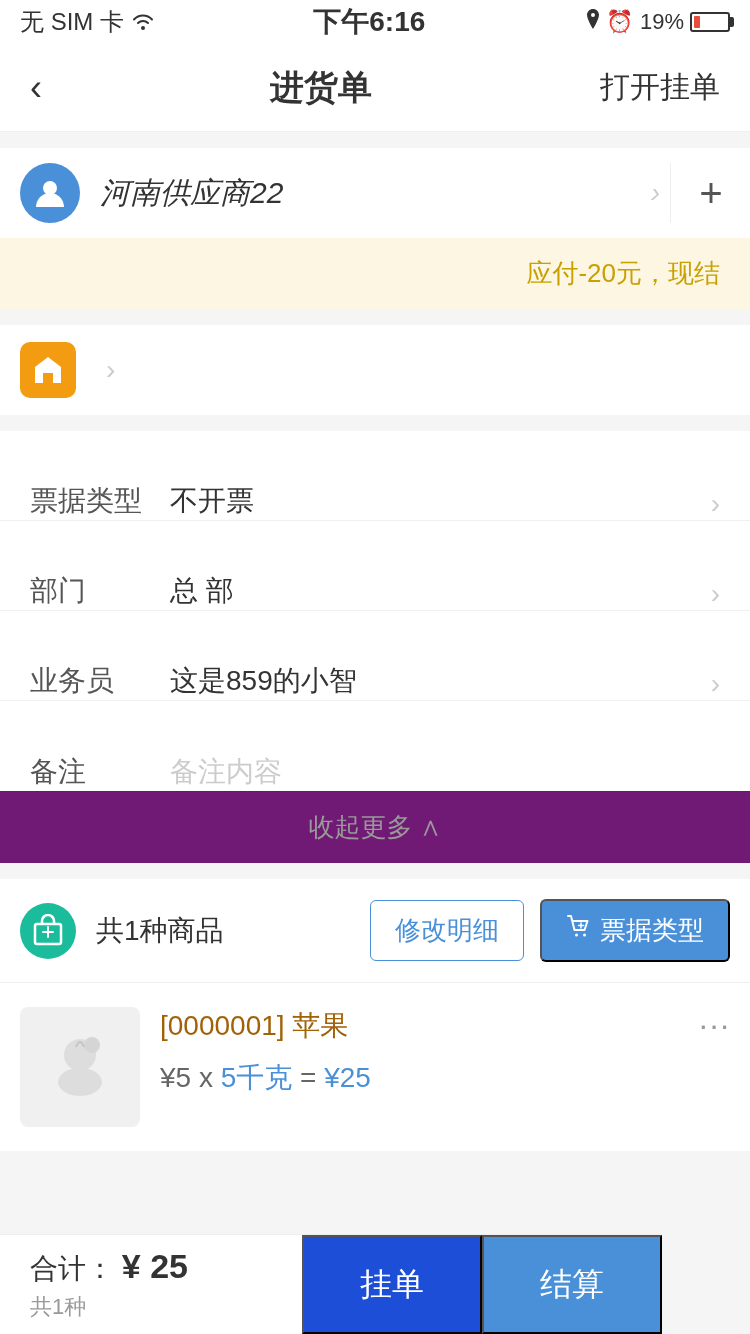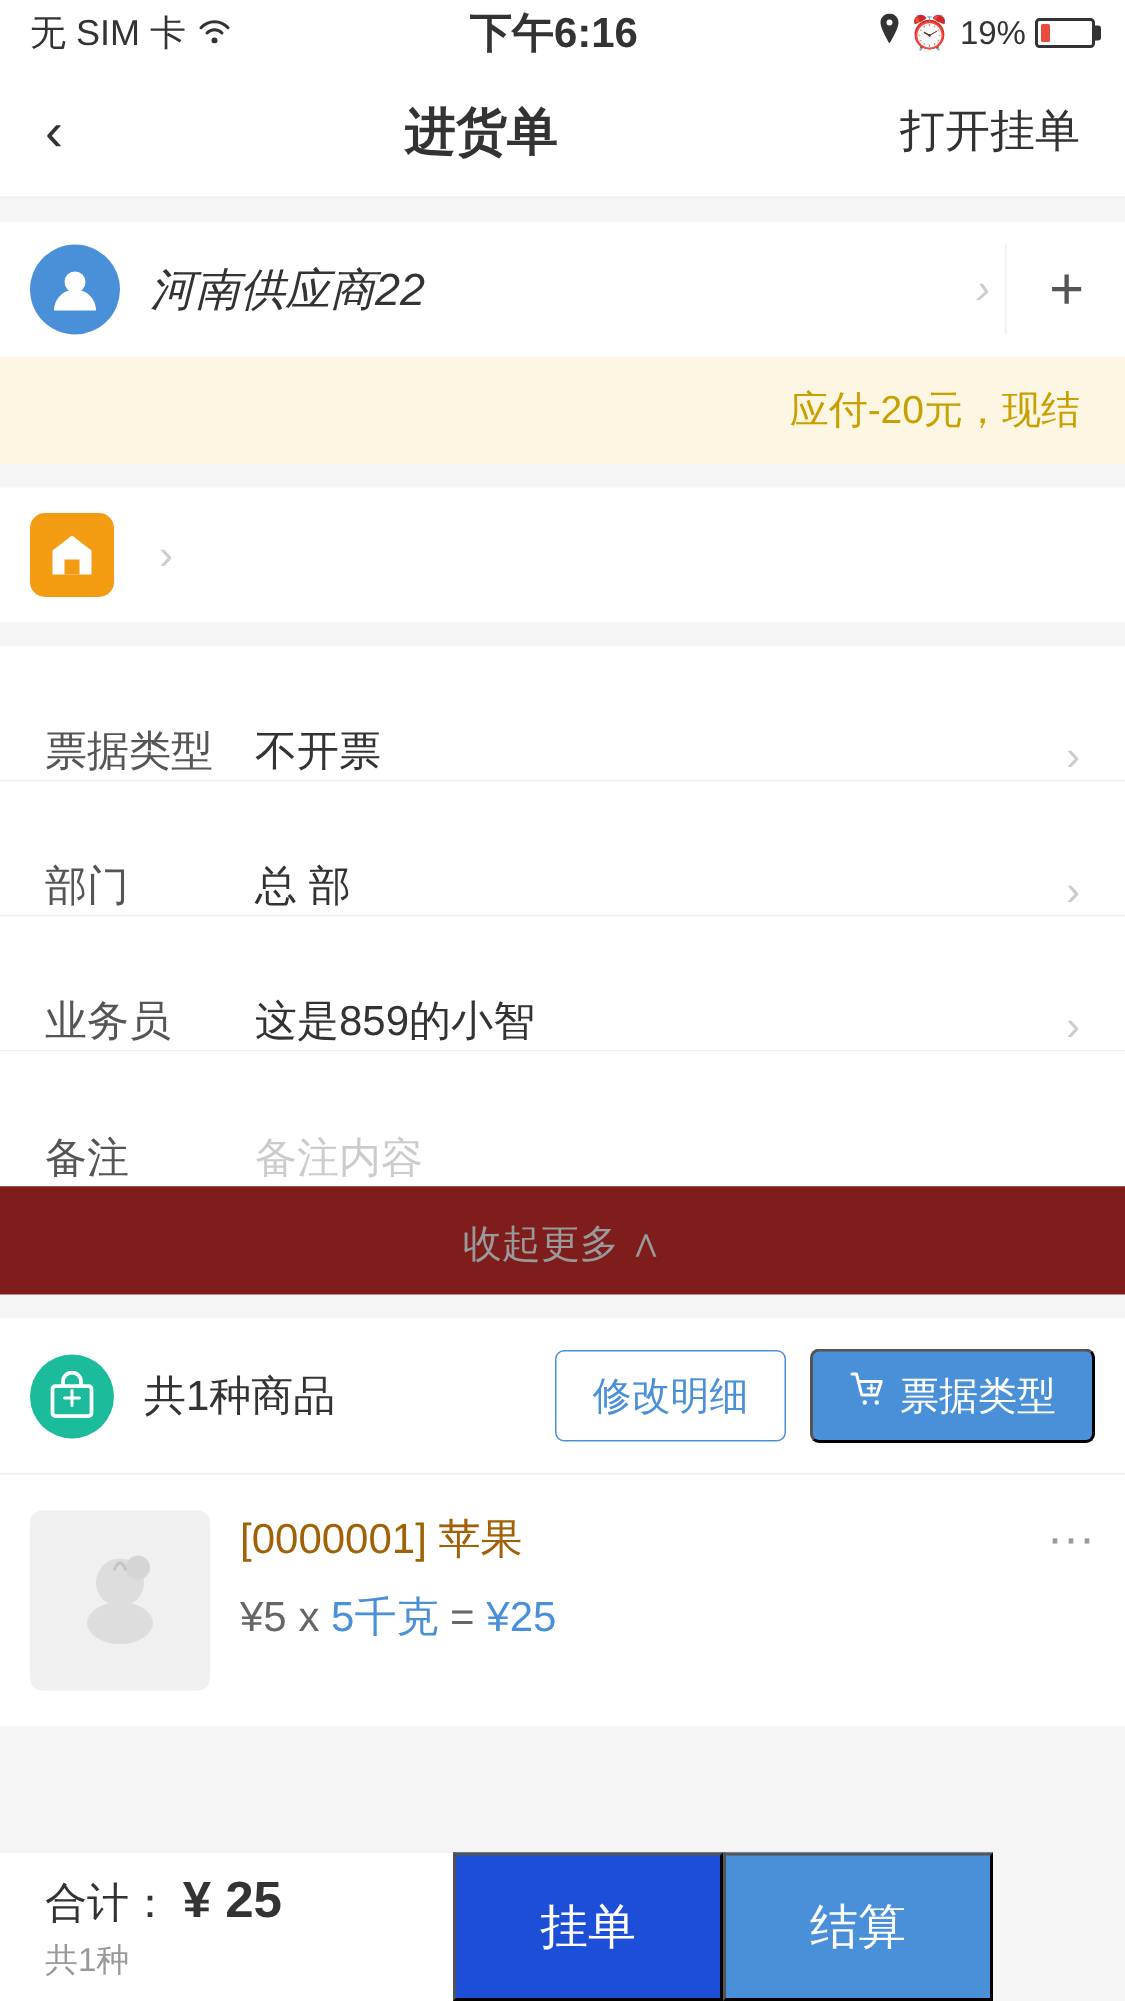--- a/index.html
+++ b/index.html
@@ -116,28 +116,28 @@
       padding: 0 30px;
       border-bottom: 1px solid #f0f0f0;
     }
     .form-row:last-child { border-bottom: none; }
     .form-label { width: 120px; font-size: 28px; color: #555; flex-shrink: 0; }
     .form-value { flex: 1; font-size: 28px; color: #333; padding-left: 20px; }
     .form-placeholder { flex: 1; font-size: 28px; color: #ccc; padding-left: 20px; }
 
     
     .collapse-row {
-      background: #7f1d1d;
+      background: #701a75;
       height: 72px;
       display: flex;
       align-items: center;
       justify-content: center;
       font-size: 26px;
       color: #999;
-      border-top: 5px solid #7f1d1d;
+      border-top: 1px solid #7f1d1d;
     }
 
     
     .products-section { background: #fff; margin-top: 16px; }
     .products-header {
       display: flex;
       align-items: center;
       padding: 20px 20px;
       border-bottom: 1px solid #eee;
     }

